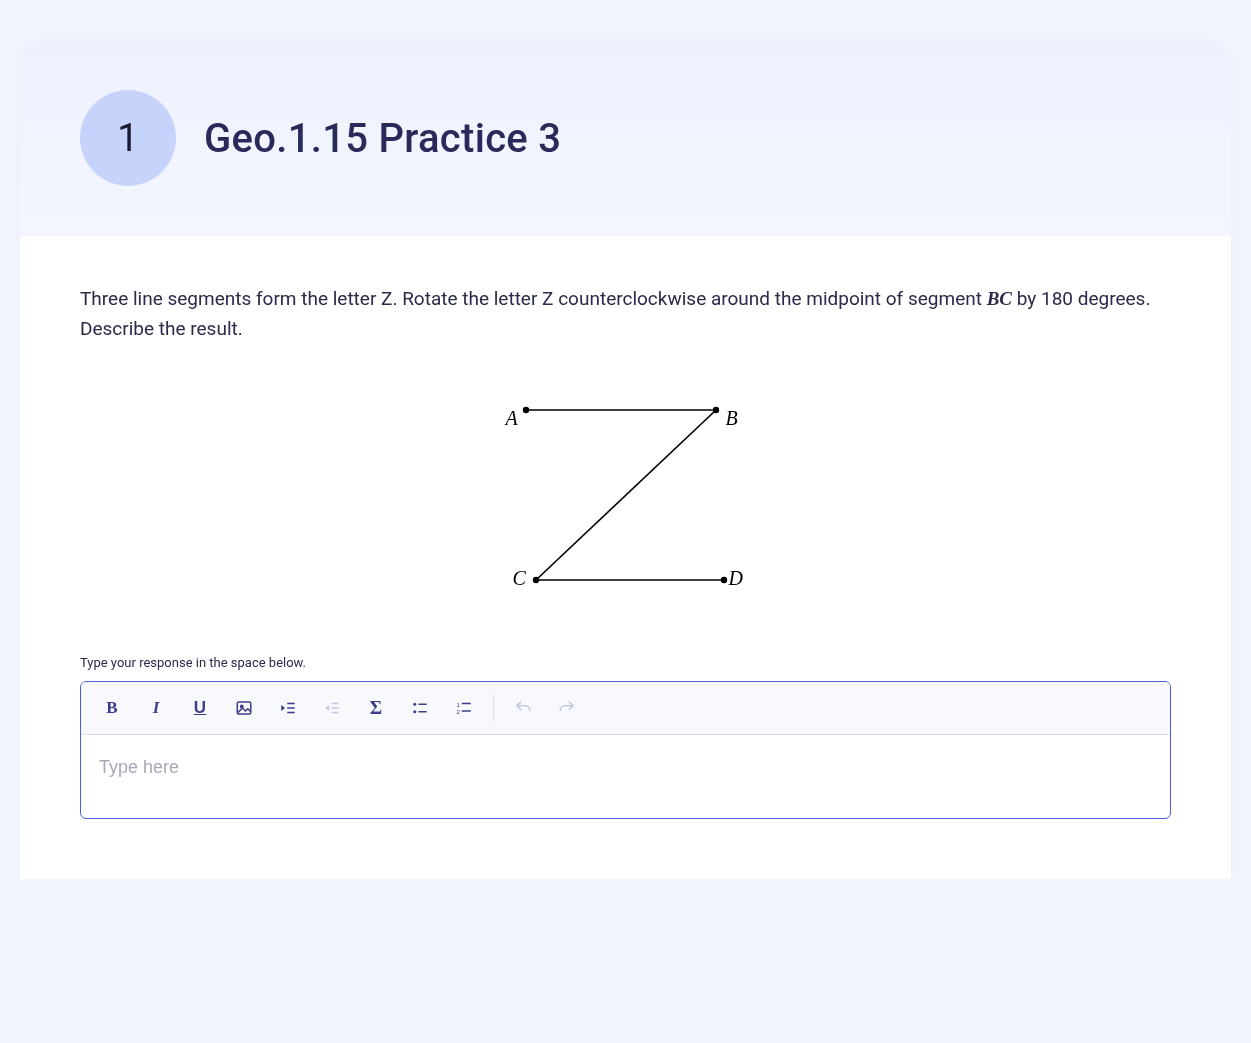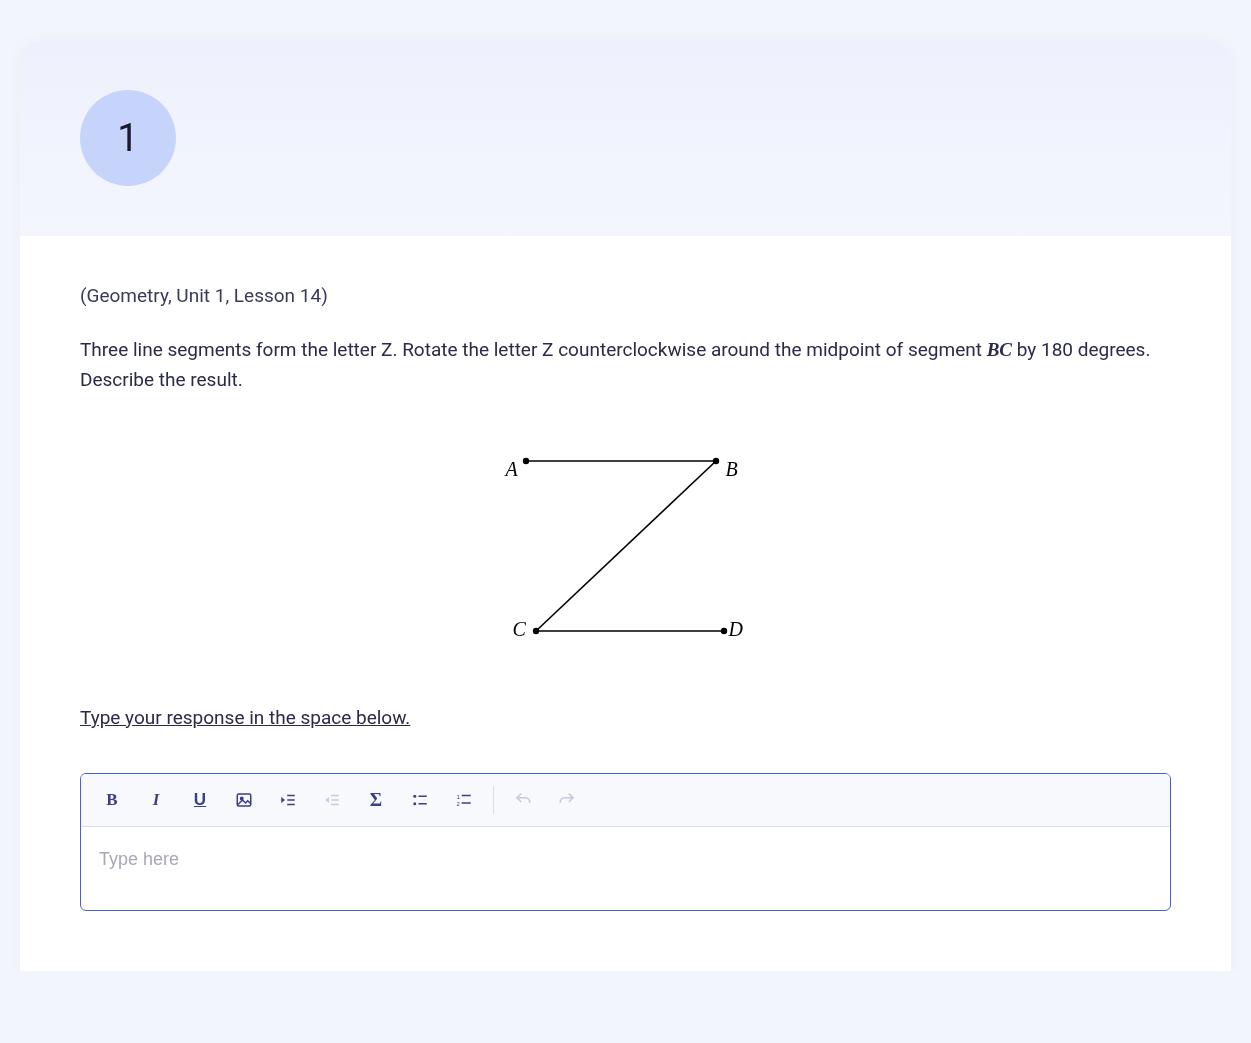--- a/index.html
+++ b/index.html
@@ -74,24 +74,23 @@
 }
 .figure svg { display: block; }
 .pt-label {
   position: absolute;
   font-family: "Times New Roman", serif;
   font-style: italic;
   font-size: 20px;
   color: #000;
 }
 .prompt {
-  font-size: 19px;
+  font-size: 13px;
   color: #2a2a4a;
-  margin-bottom: 44px;
-  text-decoration: underline;
+  margin-bottom: 11px;
 }
 .editor {
   border: 1.5px solid #4a5fd7;
   border-radius: 6px;
   overflow: hidden;
 }
 .toolbar {
   display: flex;
   align-items: center;
   background: #f8f9fd;
@@ -137,25 +136,25 @@
 </style>
 </head>
 <body>
 
 <div class="card">
 
   <div class="header-area">
     <div class="badge">
       <span>1</span>
     </div>
+    <h1 class="title">Geo.1.15 Practice 3</h1>
   </div>
 
   <div class="body-area">
 
-    <div class="context">(Geometry, Unit 1, Lesson 14)</div>
 
     <div class="question">
       <span>Three line segments form the letter Z. Rotate the letter Z counterclockwise around the midpoint of segment </span><span class="math">BC</span><span> by 180 degrees. Describe the result.</span>
     </div>
 
     <div class="figure-wrap">
       <div class="figure">
         <svg width="260" height="220" viewBox="0 0 260 220">
           <line x1="30" y1="25" x2="220" y2="25" stroke="#000" stroke-width="1.6"></line>
           <line x1="220" y1="25" x2="40" y2="195" stroke="#000" stroke-width="1.6"></line>

